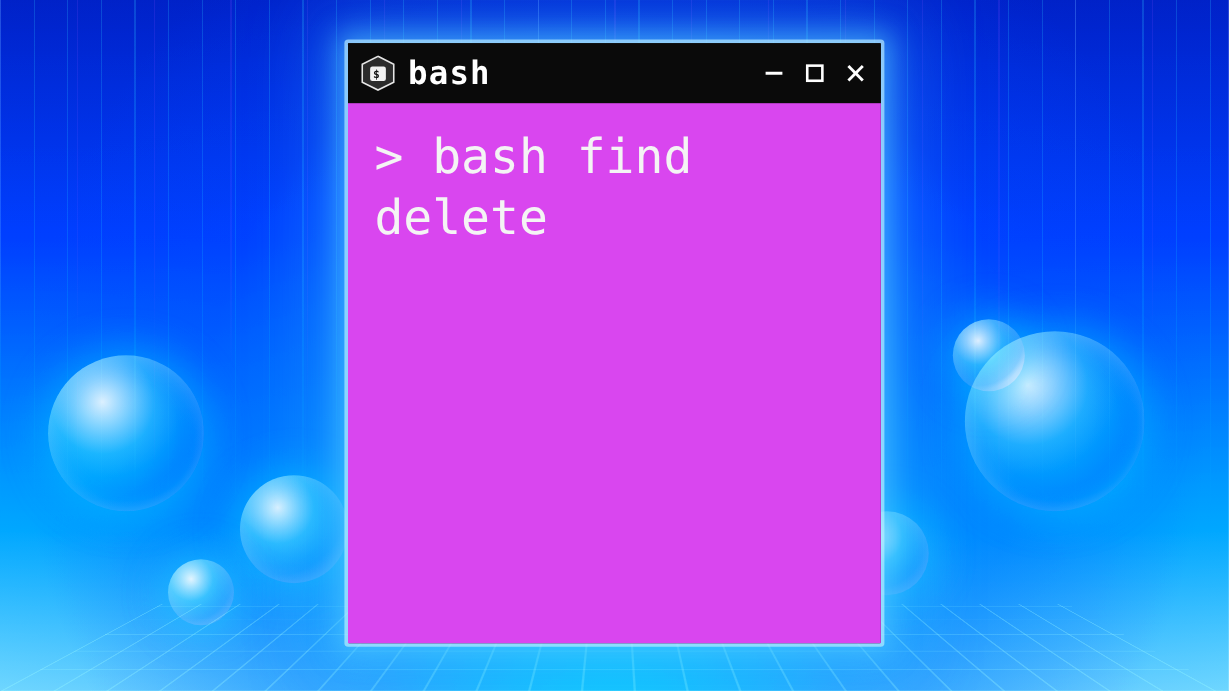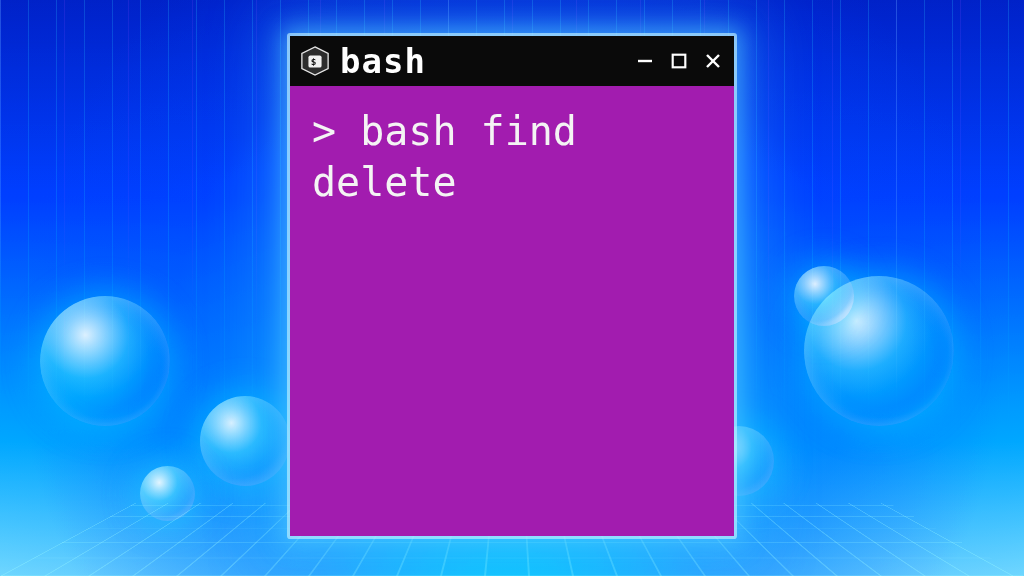--- a/index.html
+++ b/index.html
@@ -54,28 +54,28 @@
     font-family: "DejaVu Sans Mono","Menlo","Consolas",monospace;
   }
   .titlebar{
     height:50px; background:#0a0a0a; display:flex; align-items:center;
     padding:0 10px 0 8px; gap:8px; user-select:none;
   }
   .titlebar .icon-wrap{
     width:34px;height:34px; display:flex;align-items:center;justify-content:center;
   }
   .titlebar .title{
-    color:#ffffff; font-weight:700; font-size:34px; letter-spacing:1px;
+    color:#ffffff; font-weight:700; font-size:27px; letter-spacing:1px;
     line-height:1; flex:1;
   }
   .win-controls{display:flex; gap:12px; align-items:center}
   .win-controls span{color:#fff; display:inline-flex; align-items:center; justify-content:center; width:22px; height:22px;}
   .win-controls svg{stroke:#fff; stroke-width:2.4; fill:none}
   .term-body{
-    flex:1; background:#a21caf; color:#f4f4f4;
+    flex:1; background:#d946ef; color:#f4f4f4;
     font-size:40px; line-height:1.28; padding:20px 22px 22px 22px;
     font-family: "DejaVu Sans Mono","Menlo","Consolas",monospace;
     word-break:break-word; white-space:pre-wrap;
   }
 </style>
 </head>
 <body>
 
 <div class="bg">
   <div class="orb o1"></div>

